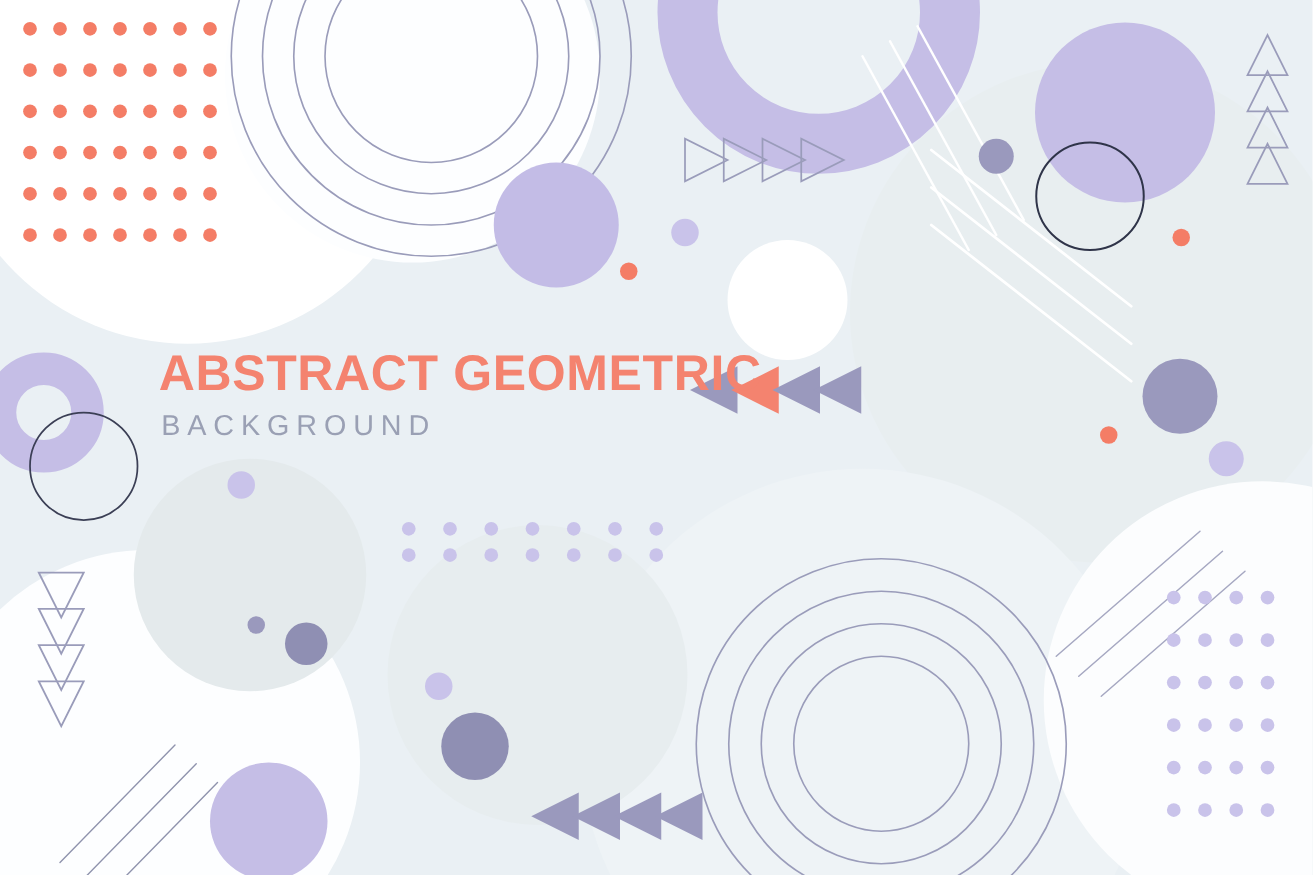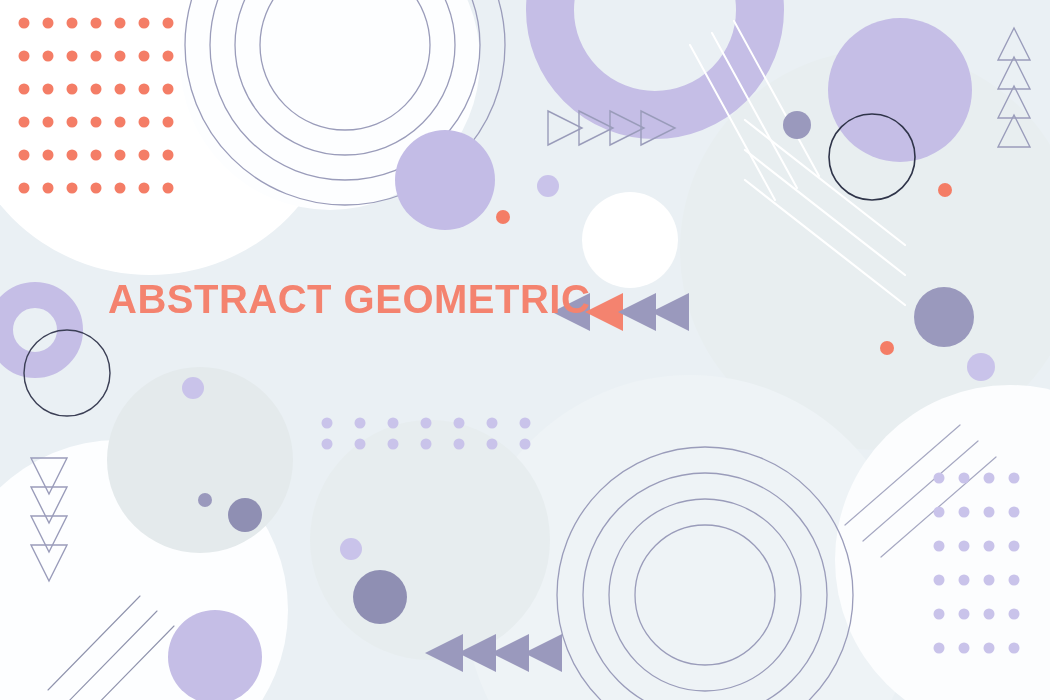--- a/index.html
+++ b/index.html
@@ -21,21 +21,21 @@
   #art-svg {
     position: absolute;
     top: 0;
     left: 0;
     width: 1050px;
     height: 700px;
     display: block;
   }
   .headline-block {
     position: absolute;
-    left: 108px;
+    left: 127px;
     top: 277px;
     width: 520px;
     pointer-events: none;
   }
   .headline-title {
     margin: 0;
     font-family: "Liberation Sans", sans-serif;
     font-weight: 700;
     font-size: 40px;
     line-height: 44px;
@@ -257,15 +257,16 @@
             <polygon points="496,634 496,672 458,653" fill="#9a99bd"></polygon>
             <polygon points="529,634 529,672 491,653" fill="#9a99bd"></polygon>
             <polygon points="562,634 562,672 524,653" fill="#9a99bd"></polygon>
           </g>
         </g>
     </g>
   </svg>
 
   <div class="headline-block">
     <h1 class="headline-title">ABSTRACT GEOMETRIC</h1>
+    <div class="headline-sub">BACKGROUND</div>
   </div>
 
 </div>
 
 </body></html>

